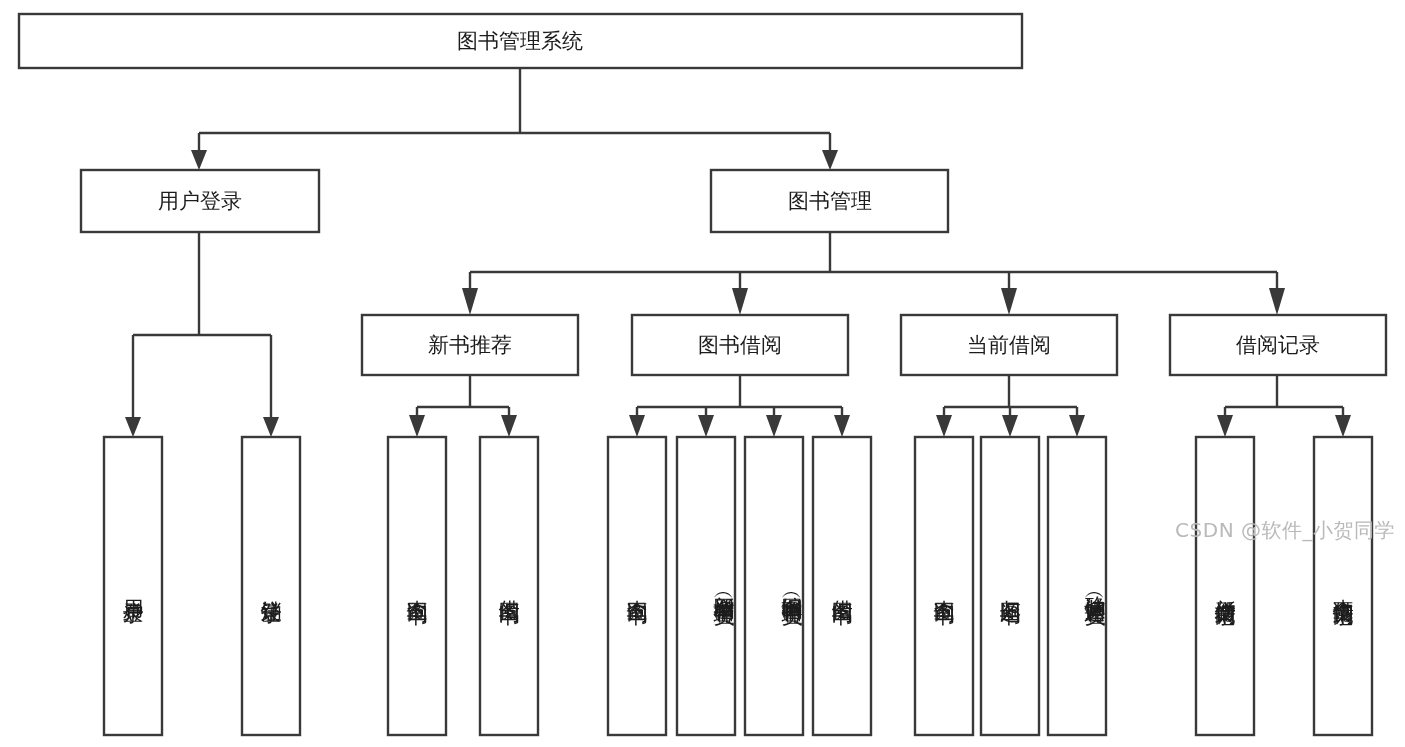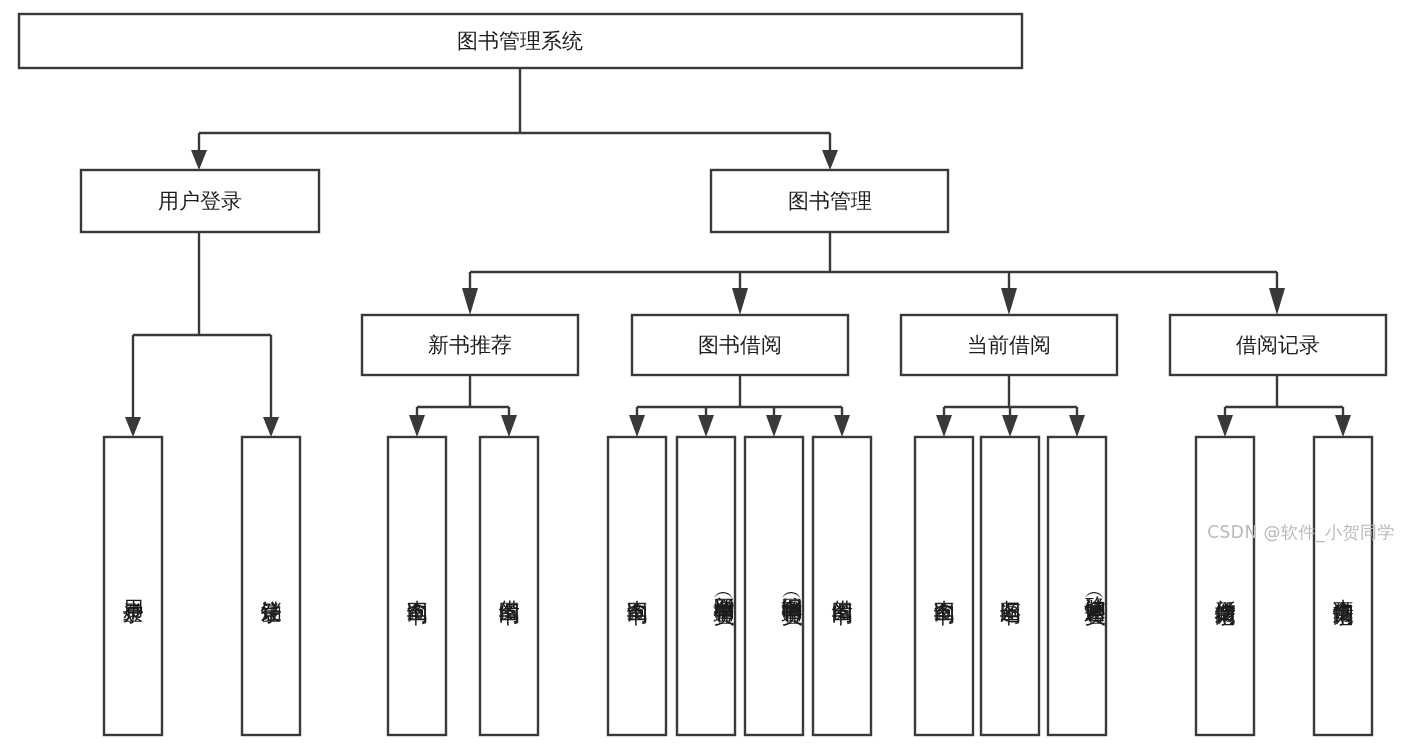--- a/index.html
+++ b/index.html
@@ -60,21 +60,21 @@
     letter-spacing: 1.5px;
     text-align: center;
     white-space: nowrap;
     pointer-events: none;
   }
   #watermark {
     position: absolute;
     right: 10px;
     bottom: 6px;
     font-family: "DejaVu Sans", "Liberation Sans", sans-serif;
-    font-size: 17px;
+    font-size: 20px;
     color: #b9b9b9;
     letter-spacing: 0.5px;
     white-space: nowrap;
     margin-top: 44px;
   }
 </style>
 </head>
 <body>
 
 <div id="diagram-root">

